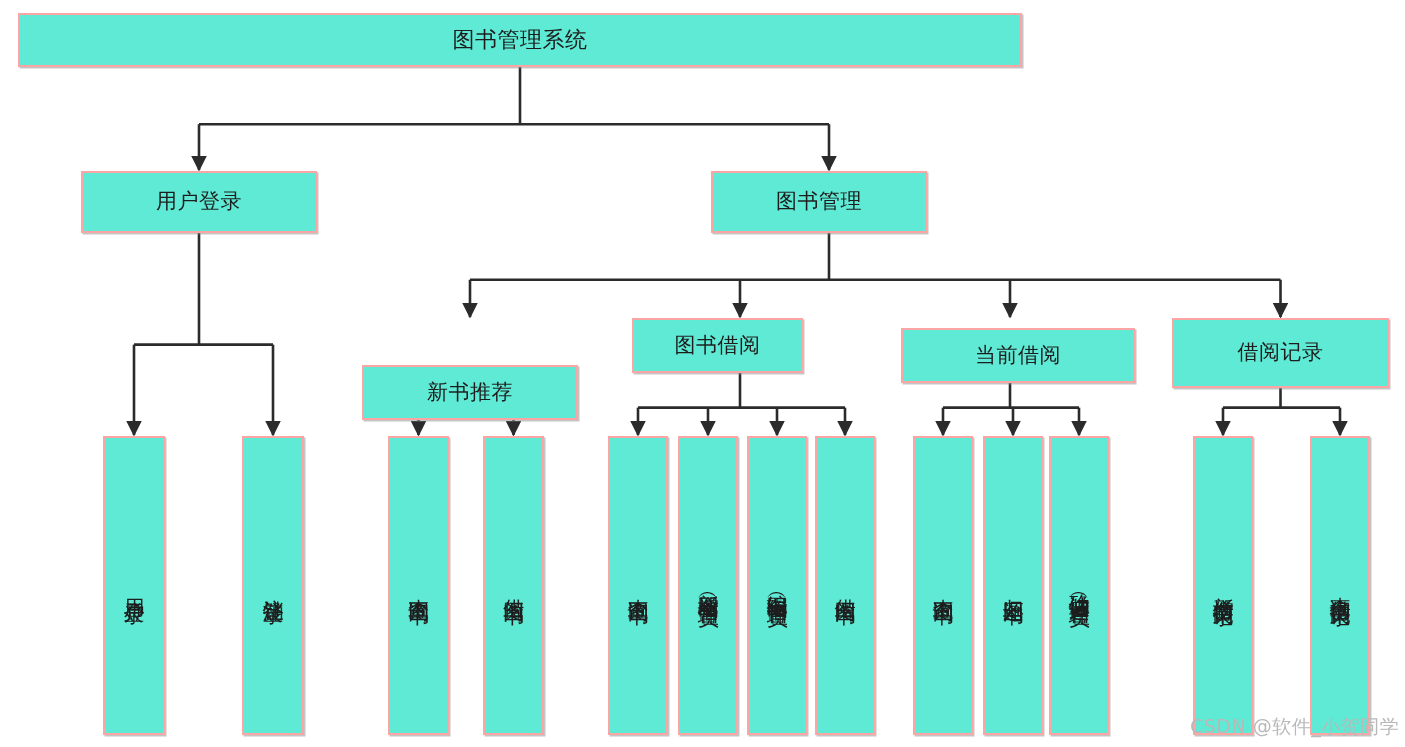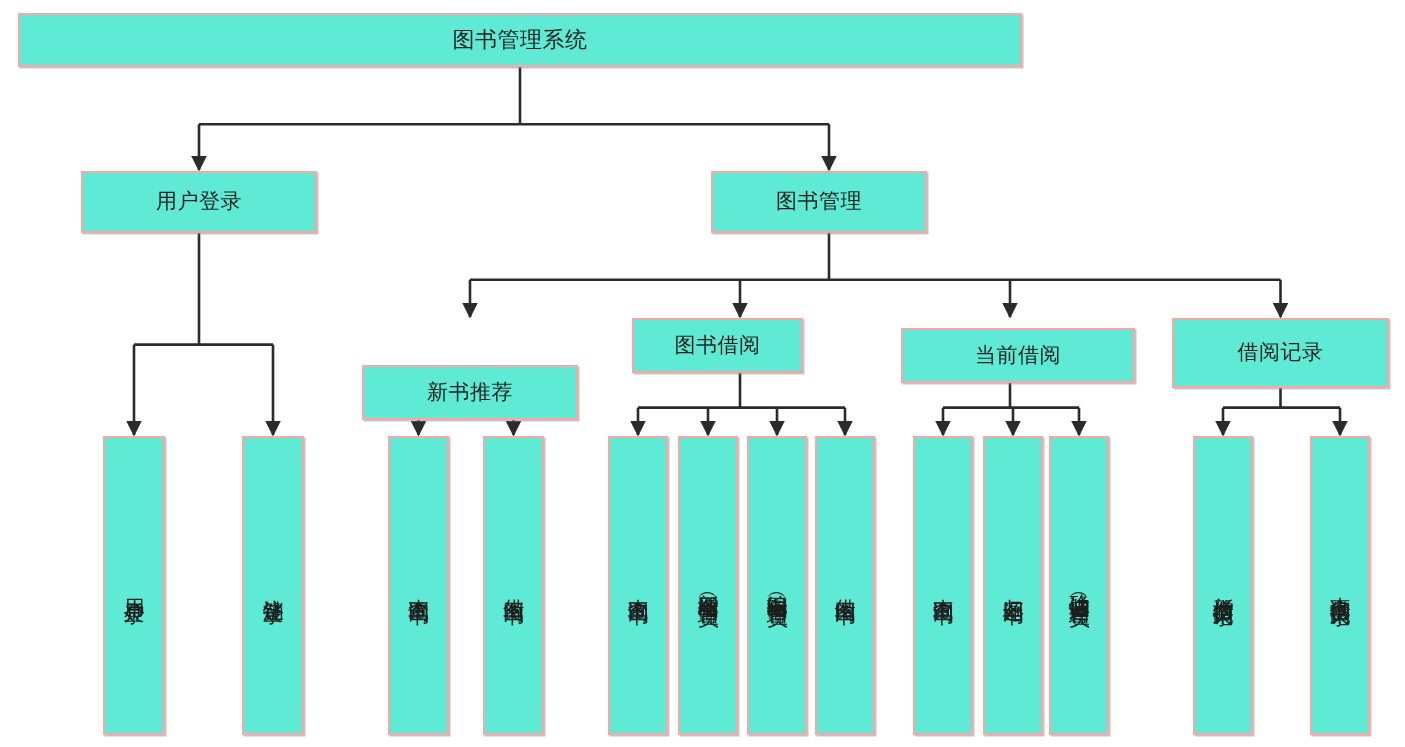--- a/index.html
+++ b/index.html
@@ -165,14 +165,15 @@
         <span class="lbl">确认归还（管理员）</span>
       </div>
       <div class="node leaf" style="left: 1193px; top: 436px; width: 60px; height: 299px;">
         <span class="lbl">新增借阅记录</span>
       </div>
       <div class="node leaf" style="left: 1310px; top: 436px; width: 60px; height: 299px;">
         <span class="lbl">查询借阅记录</span>
       </div>
     </div>
 
+  <div class="watermark" style="left: 1190px; top: 714px;">CSDN @软件_小贺同学</div>
 
 </div>
 
 </body></html>

